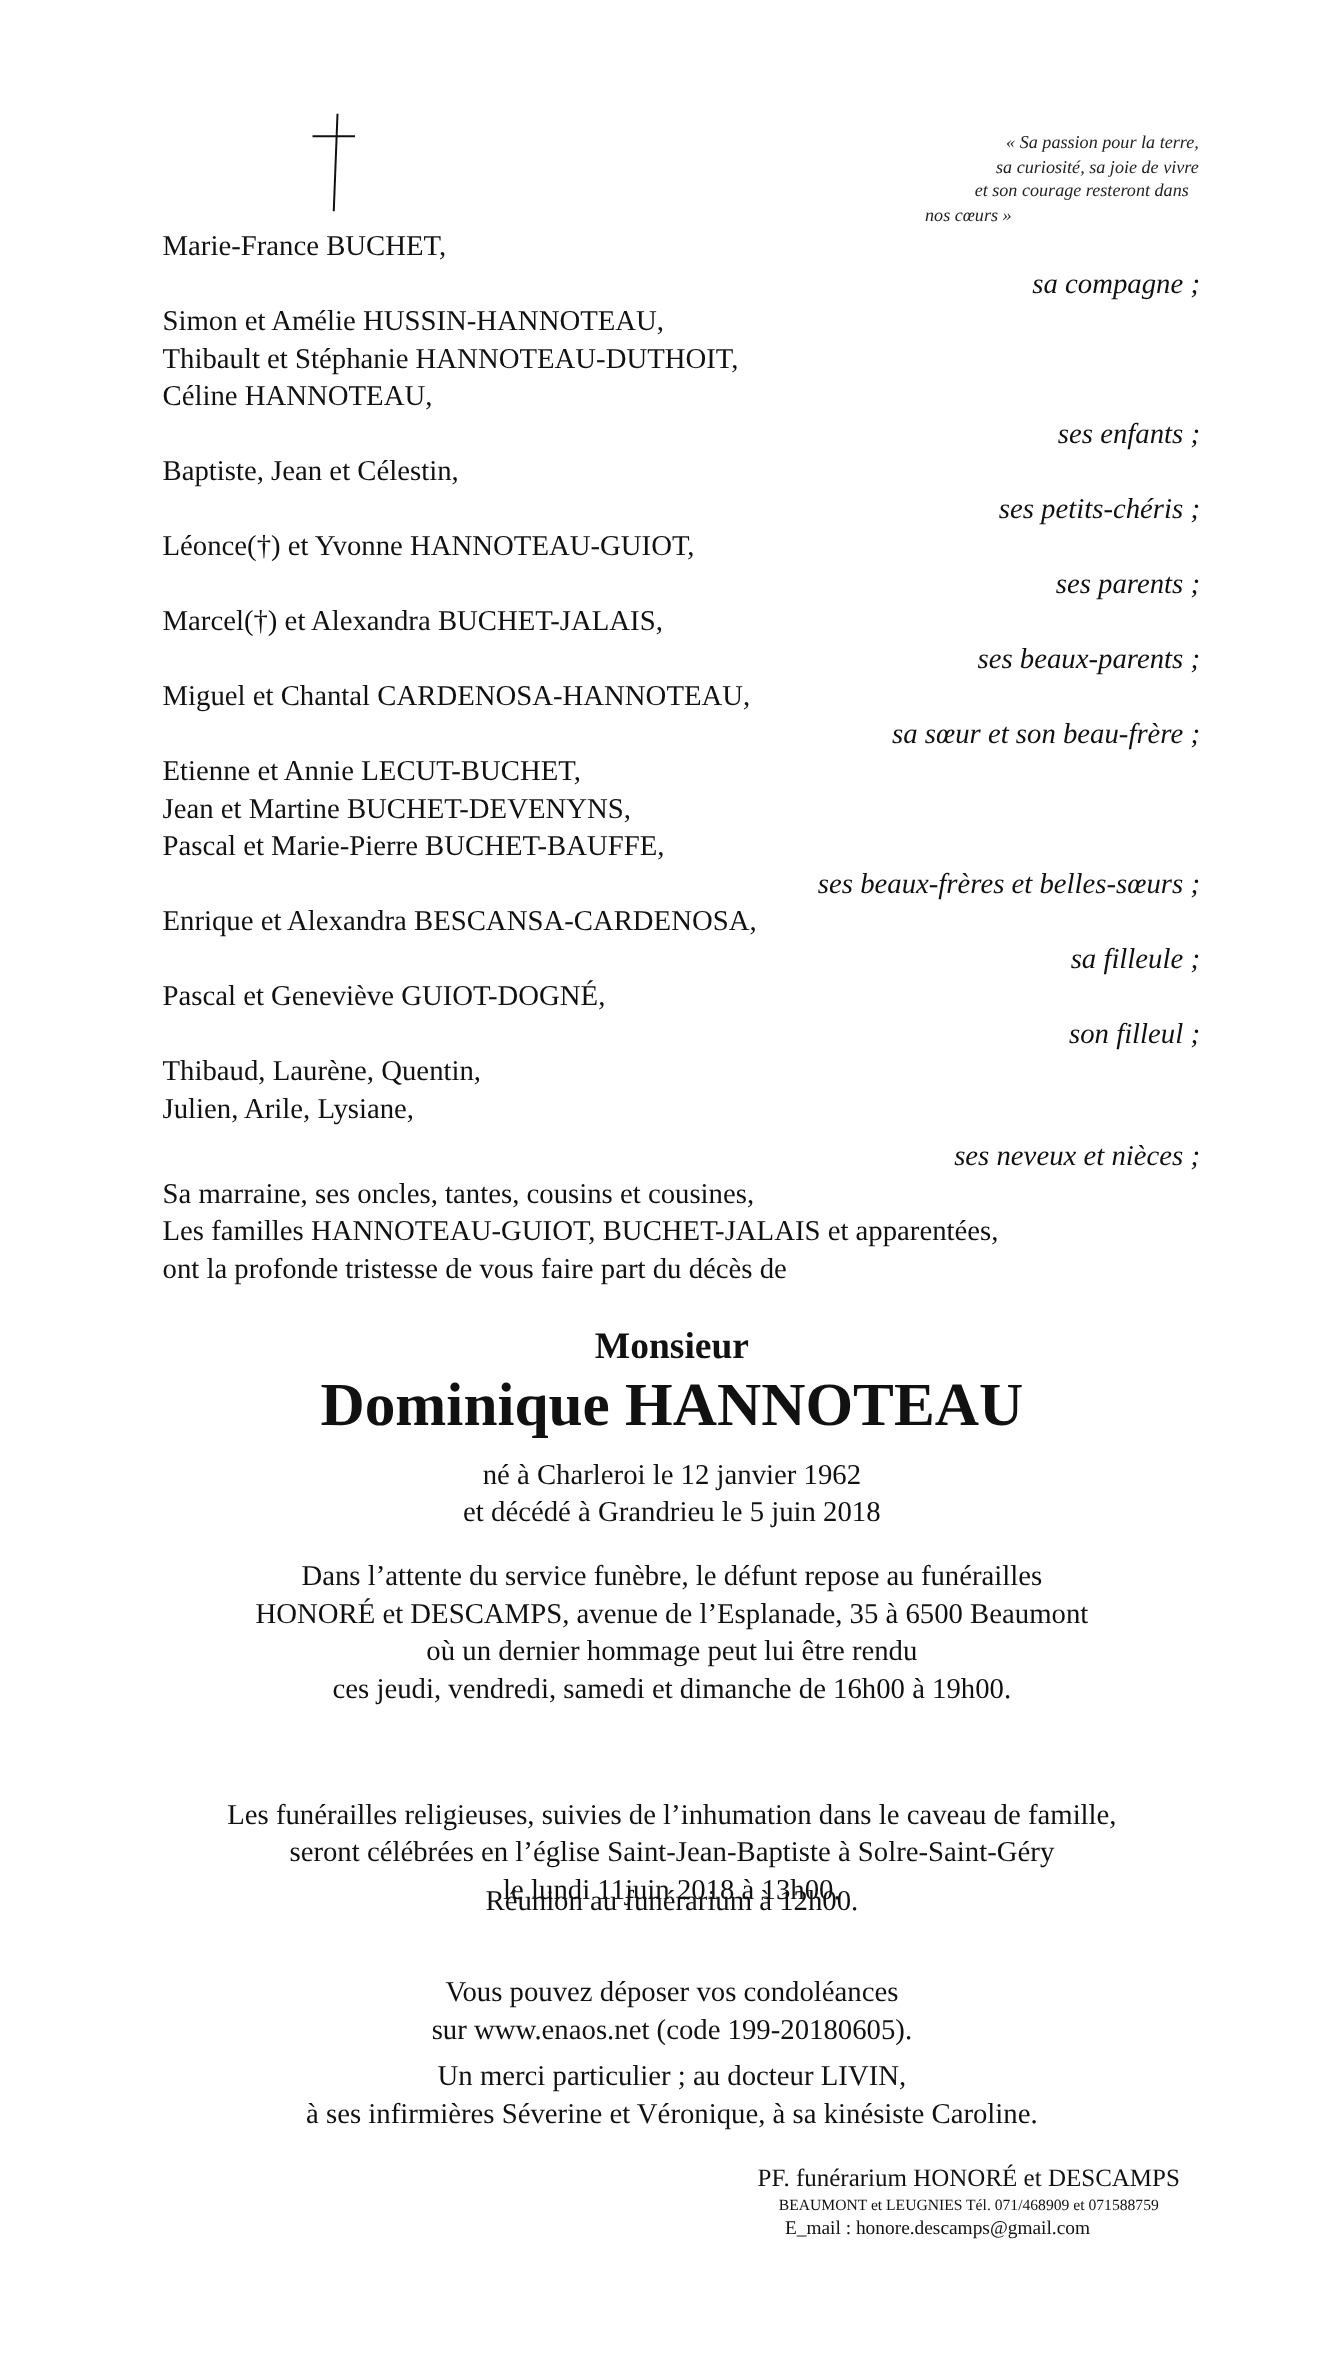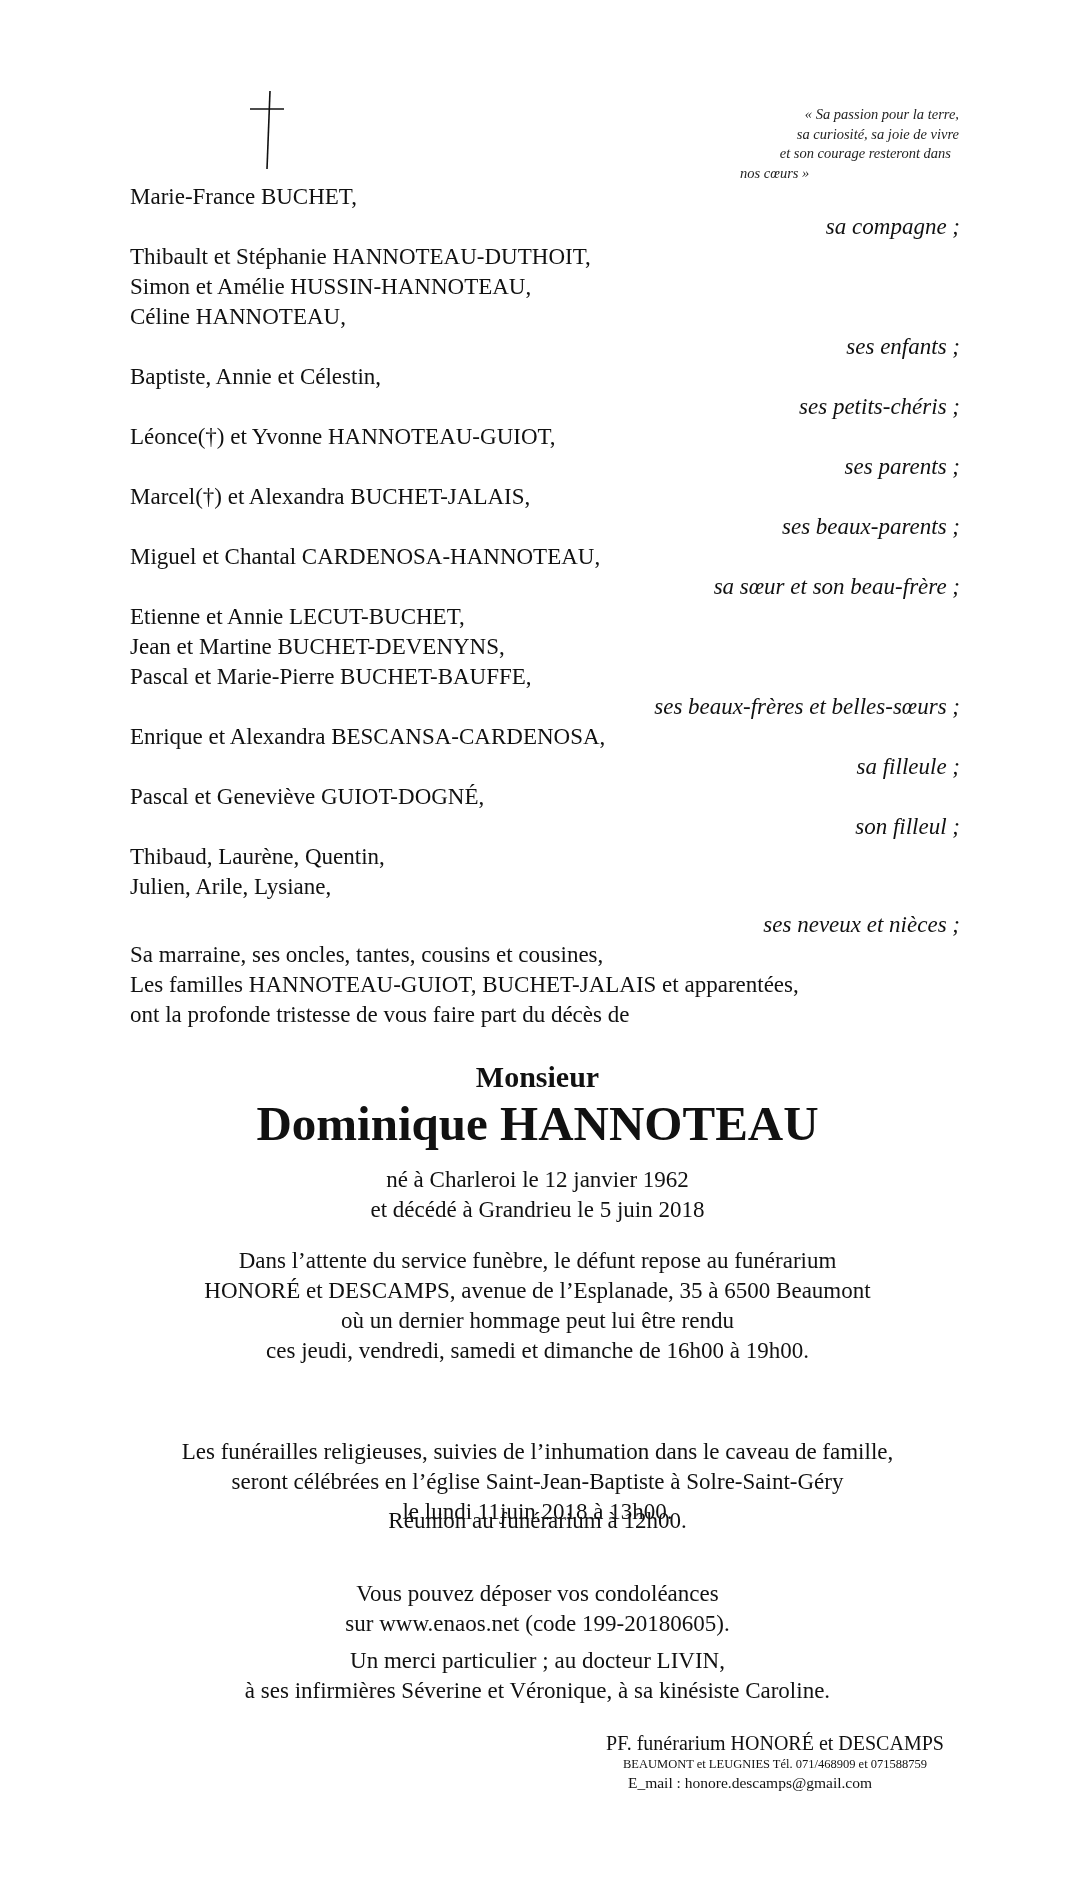--- a/index.html
+++ b/index.html
@@ -53,27 +53,27 @@
     <span class="ql r" style="padding-right:14px">et son courage resteront dans</span>
     <span class="ql l">nos cœurs »</span>
   </div>
 
   <div class="list">
     <div>
       <span class="name">Marie-France BUCHET,</span>
       <span class="rel">sa compagne ;</span>
     </div>
     <div>
+      <span class="name">Simon et Amélie HUSSIN-HANNOTEAU,</span>
       <span class="name">Thibault et Stéphanie HANNOTEAU-DUTHOIT,</span>
-      <span class="name">Simon et Amélie HUSSIN-HANNOTEAU,</span>
       <span class="name">Céline HANNOTEAU,</span>
       <span class="rel">ses enfants ;</span>
     </div>
     <div>
-      <span class="name">Baptiste, Annie et Célestin,</span>
+      <span class="name">Baptiste, Jean et Célestin,</span>
       <span class="rel">ses petits-chéris ;</span>
     </div>
     <div>
       <span class="name">Léonce(†) et Yvonne HANNOTEAU-GUIOT,</span>
       <span class="rel">ses parents ;</span>
     </div>
     <div>
       <span class="name">Marcel(†) et Alexandra BUCHET-JALAIS,</span>
       <span class="rel">ses beaux-parents ;</span>
     </div>
@@ -111,21 +111,21 @@
     <span class="ln title-small">Monsieur</span>
     <span class="ln title-big">Dominique HANNOTEAU</span>
   </div>
 
   <div class="center-block" style="top:1150px;">
     <span class="ln">né à Charleroi le 12 janvier 1962</span>
     <span class="ln">et décédé à Grandrieu le 5 juin 2018</span>
   </div>
 
   <div class="center-block" style="top:1231px;">
-    <span class="ln">Dans l’attente du service funèbre, le défunt repose au funérarium</span>
+    <span class="ln">Dans l’attente du service funèbre, le défunt repose au funérailles</span>
     <span class="ln">HONORÉ et DESCAMPS, avenue de l’Esplanade, 35 à 6500 Beaumont</span>
     <span class="ln">où un dernier hommage peut lui être rendu</span>
     <span class="ln">ces jeudi, vendredi, samedi et dimanche de 16h00 à 19h00.</span>
   </div>
 
   <div class="center-block" style="top:1381px;margin-top:41px;">
     <span class="ln">Les funérailles religieuses, suivies de l’inhumation dans le caveau de famille,</span>
     <span class="ln">seront célébrées en l’église Saint-Jean-Baptiste à Solre-Saint-Géry</span>
     <span class="ln">le lundi 11juin 2018 à 13h00.</span>
   </div>

